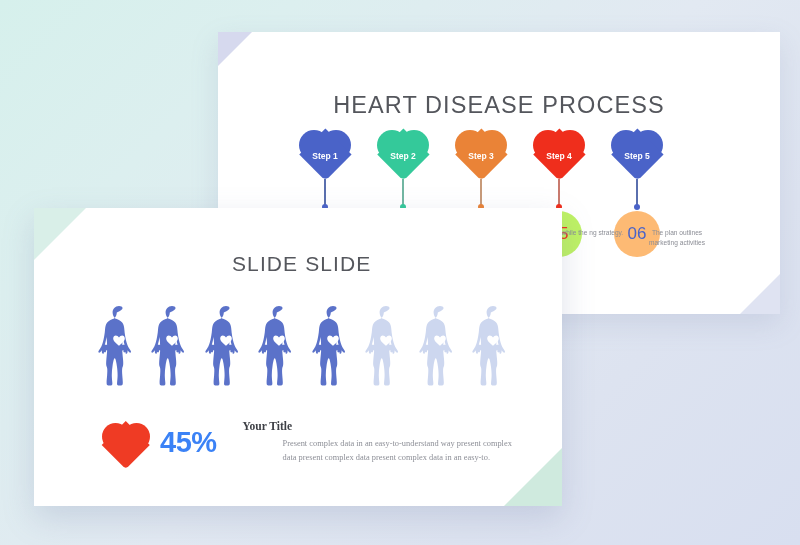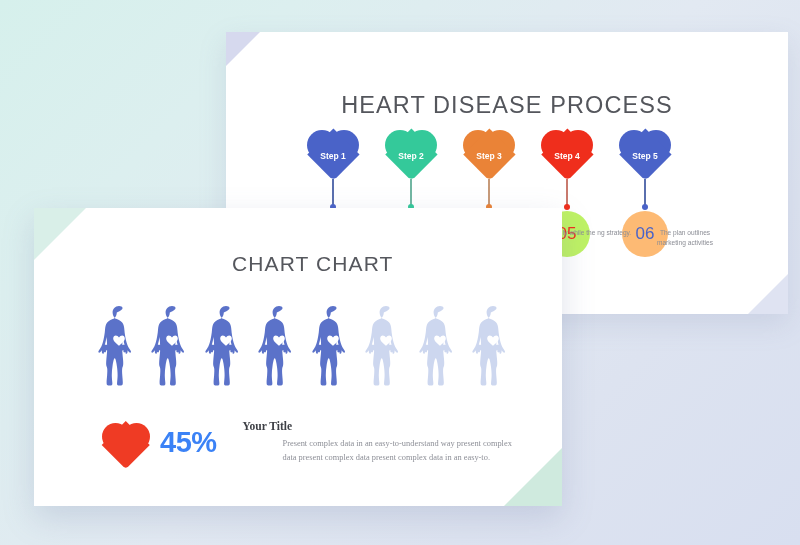--- a/index.html
+++ b/index.html
@@ -23,21 +23,21 @@
 
   
   .corner {
     position: absolute;
     width: 0;
     height: 0;
   }
 
   
   #back-slide {
-    left: 226px;
+    left: 218px;
     top: 32px;
     width: 562px;
     height: 282px;
     box-shadow: 0 10px 26px rgba(120,132,170,0.18);
   }
   #back-slide-corner-tl {
     left: 0; top: 0;
     border-top: 34px solid #d6d9ee;
     border-right: 34px solid transparent;
   }
@@ -345,21 +345,21 @@
     <div class="step-desc"></div>
     <div class="step-desc">ly while the ng strategy.</div>
     <div class="step-desc">The plan outlines marketing activities</div>
   </div>
 </div>
 
 <div class="slide" id="front-slide">
   <div class="corner" id="front-slide-corner-tl"></div>
   <div class="corner" id="front-slide-corner-br"></div>
 
-  <div id="front-title">CHART CHART</div>
+  <div id="front-title">SLIDE SLIDE</div>
 
   <div id="pictogram-row">
     <div class="figure-cell">
       <svg width="46" height="90" viewBox="0 0 46 90">
         <path fill="#5b72c9" d="M23 2c-3.9 0-6.4 3-6.4 6.6 0 2.6 1.2 4.6 2.6 5.7-3.6 .9-6.5 2.4-8 4.3-1.5 1.9-2 4.4-2.2 7.3-.2 3.3-1.1 8.6-2.2 12.6-.8 2.9-2 5.3-3.3 6.9-1 1.3-1.4 2.3-1 2.9 .4 .6 1.2 .4 1.9-.3 .4-.4 .9-1.1 1.3-1.7 .1 .9 .1 1.9 .3 2.5 .2 .8 .9 1.2 1.4 .9 .5-.3 .6-1.1 .5-2 .5 .6 1.1 .9 1.6 .6 .6-.3 .7-1.3 .4-2.2 .6 .4 1.2 .4 1.6 0 .5-.5 .4-1.5-.3-2.3 .7 .1 1.3-.1 1.5-.6 .3-.7-.3-1.6-1.4-2.1-1.1-.5-2-.6-2.5-.3 .6-2 1.3-4.9 1.8-7.8 .3 4 .6 8.4 .6 11.2 0 3.6-.5 7.4-.8 10.7-.3 3.2-.4 6 .1 7.3 .3 .8 .6 1.4 .7 2.4 .2 1.5 .1 4.1-.1 6.8-.2 2.6-.5 5.3-.5 7 0 1.3 .2 2.2 .6 2.6 .5 .5 1.4 .5 2.4 .5 1.1 0 2-.1 2.4-.6 .4-.5 .4-1.4 .3-2.5-.2-1.9-.5-4.6-.5-7.3 0-3 .3-6.2 .7-8.9 .4-2.9 .9-5.3 1.4-6.9 .2-.7 .5-1.1 .8-1.1 .3 0 .6 .4 .8 1.1 .5 1.6 1 4 1.4 6.9 .4 2.7 .7 5.9 .7 8.9 0 2.7-.3 5.4-.5 7.3-.1 1.1-.1 2 .3 2.5 .4 .5 1.3 .6 2.4 .6 1 0 1.9 0 2.4-.5 .4-.4 .6-1.3 .6-2.6 0-1.7-.3-4.4-.5-7-.2-2.7-.3-5.3-.1-6.8 .1-1 .4-1.6 .7-2.4 .5-1.3 .4-4.1 .1-7.3-.3-3.3-.8-7.1-.8-10.7 0-2.8 .3-7.2 .6-11.2 .5 2.9 1.2 5.8 1.8 7.8-.5-.3-1.4-.2-2.5 .3-1.1 .5-1.7 1.4-1.4 2.1 .2 .5 .8 .7 1.5 .6-.7 .8-.8 1.8-.3 2.3 .4 .4 1 .4 1.6 0-.3 .9-.2 1.9 .4 2.2 .5 .3 1.1 0 1.6-.6-.1 .9 0 1.7 .5 2 .5 .3 1.2-.1 1.4-.9 .2-.6 .2-1.6 .3-2.5 .4 .6 .9 1.3 1.3 1.7 .7 .7 1.5 .9 1.9 .3 .4-.6 0-1.6-1-2.9-1.3-1.6-2.5-4-3.3-6.9-1.1-4-2-9.3-2.2-12.6-.2-2.9-.7-5.4-2.2-7.3-1.5-1.9-4.4-3.4-8-4.3 1.4-1.1 2.6-3.1 2.6-5.7C29.4 5 26.9 2 23 2z"></path>
         <path fill="#ffffff" d="M23 33.6c-1.6-2.9-5.8-2.8-5.8 .9 0 2.6 3.3 5.2 5.8 7.2 2.5-2 5.8-4.6 5.8-7.2 0-3.7-4.2-3.8-5.8-.9z"></path>
       </svg>
     </div>
     <div class="figure-cell">
       <svg width="46" height="90" viewBox="0 0 46 90">

